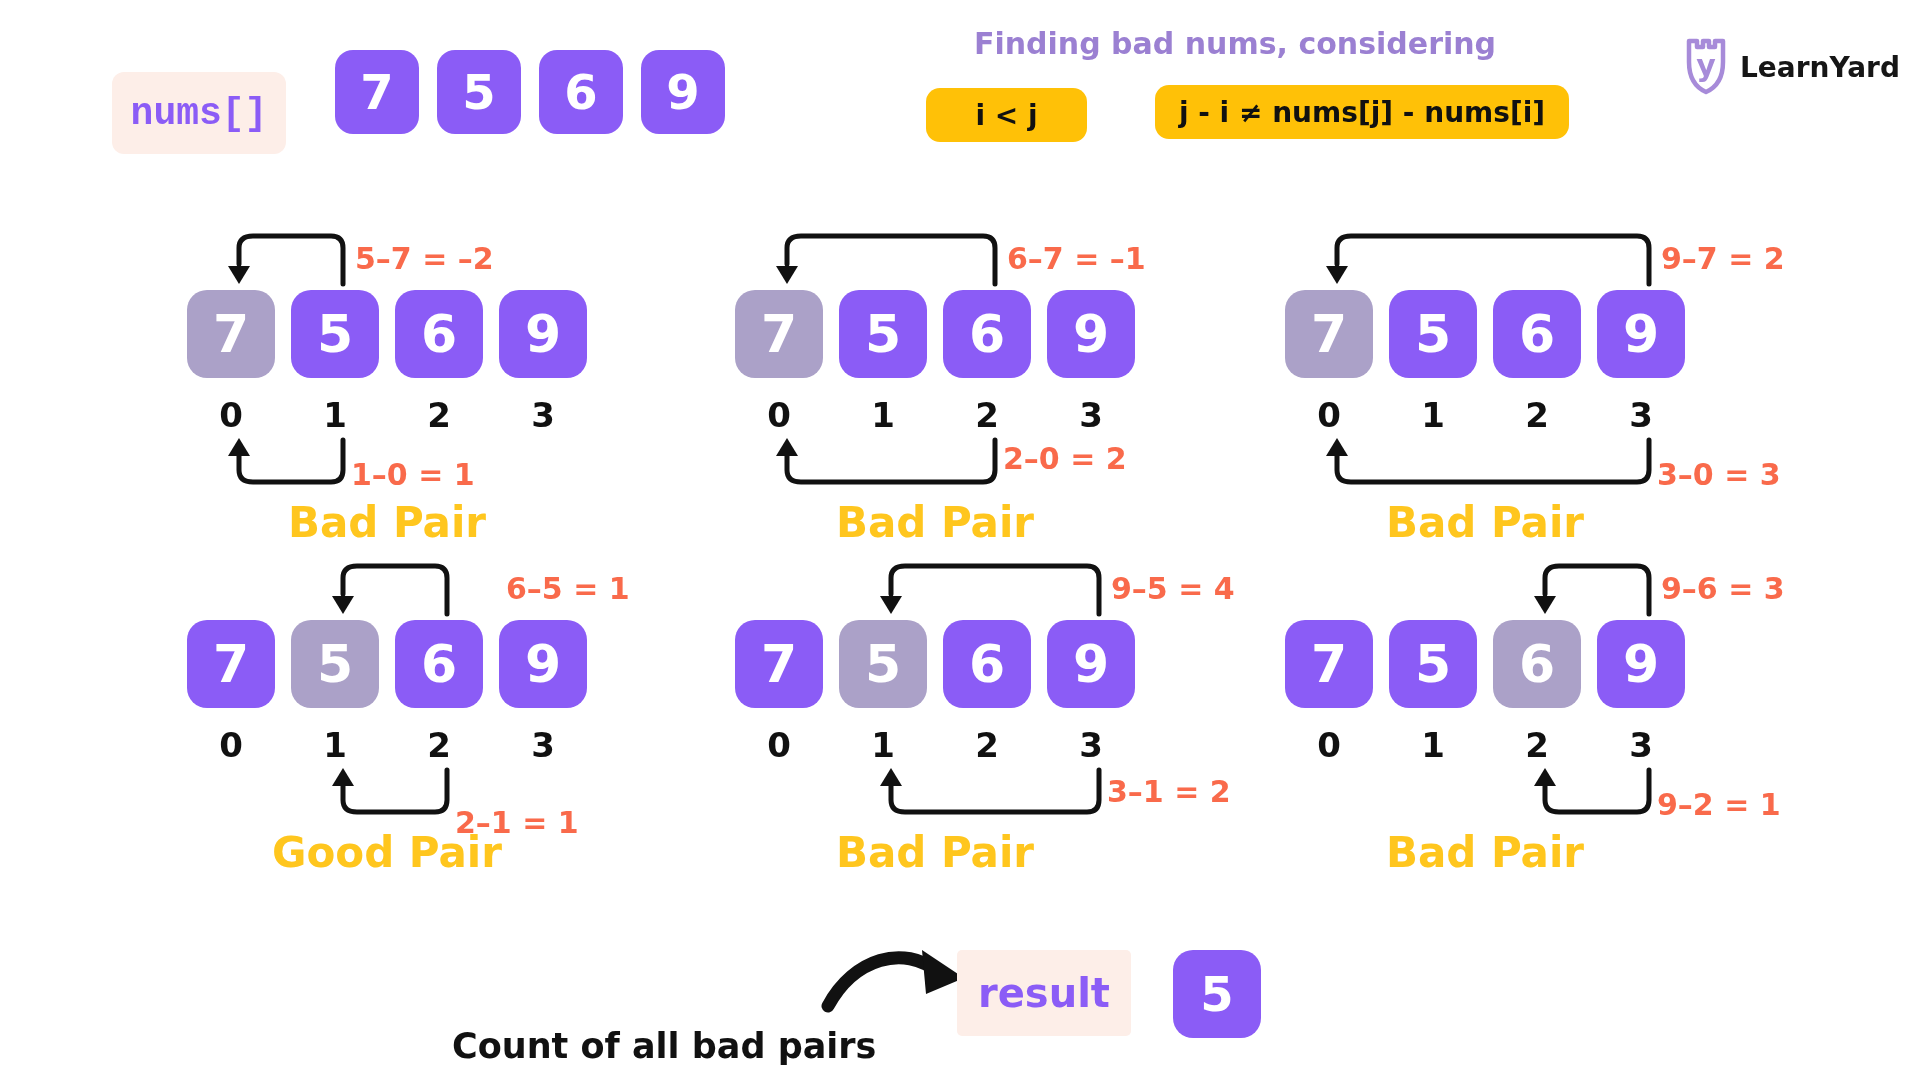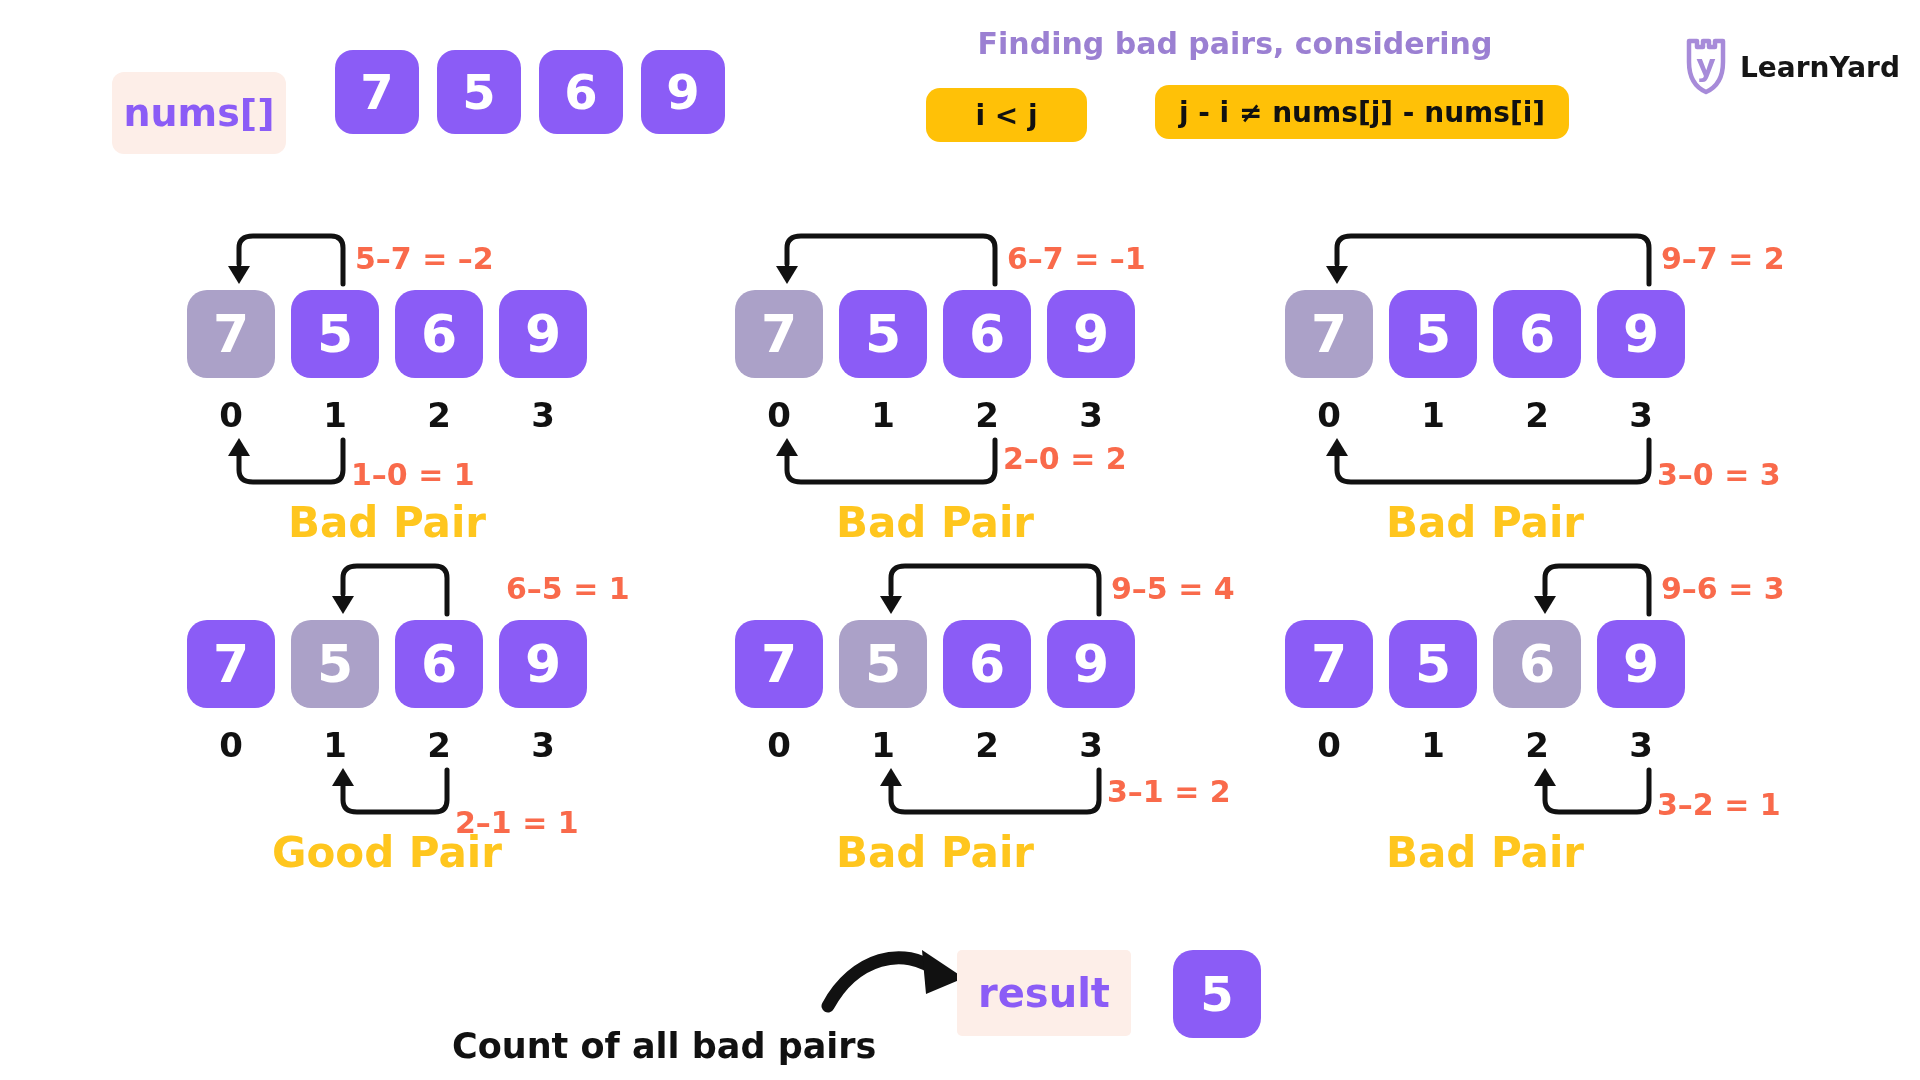--- a/index.html
+++ b/index.html
@@ -3,21 +3,21 @@
 <meta charset="utf-8">
 <style>
   html,body{margin:0;padding:0;background:#ffffff;}
   #stage{
     position:relative;width:1920px;height:1080px;background:#ffffff;overflow:hidden;
     font-family:"DejaVu Sans","Liberation Sans",sans-serif;
     --purple:#8b5cf6;--faded:#aba1c8;--orange:#f96a4b;--gold:#ffc107;--gold2:#ffc61e;
     --pink:#fdeee8;--title:#9b80d2;--ink:#111111;
   }
   .badge-pink{position:absolute;background:var(--pink);border-radius:12px;display:flex;align-items:center;justify-content:center;font-weight:800;color:var(--purple);}
-  #nums-badge{left:112px;top:72px;width:174px;height:82px;font-size:38px;}
+  #nums-badge{left:112px;top:72px;width:174px;height:82px;font-size:38px;font-family:Liberation Mono, monospace;}
   #header-boxes{position:absolute;left:335px;top:50px;display:flex;gap:18px;}
   .hbox{width:84px;height:84px;border-radius:18px;background:var(--purple);color:#fff;font-size:48px;font-weight:800;display:flex;align-items:center;justify-content:center;}
   #title{position:absolute;left:935px;top:26px;width:600px;text-align:center;color:var(--title);font-size:30px;font-weight:800;}
   .cond{position:absolute;background:var(--gold);border-radius:14px;display:flex;align-items:center;justify-content:center;color:var(--ink);font-weight:800;font-size:28px;}
   #cond1{left:926px;top:88px;width:161px;height:54px;}
   #cond2{left:1155px;top:85px;width:414px;height:54px;}
   #logo{position:absolute;left:1684px;top:36px;display:flex;align-items:center;gap:12px;}
   #logo-text{color:#161616;font-size:28px;font-weight:600;}
   .cell{position:absolute;width:500px;height:380px;}
   .cell svg.arrows{position:absolute;left:0;top:0;}
@@ -40,21 +40,21 @@
 
   <div id="nums-badge" class="badge-pink">nums[]</div>
 
   <div id="header-boxes">
       <div class="hbox">7</div>
       <div class="hbox">5</div>
       <div class="hbox">6</div>
       <div class="hbox">9</div>
     </div>
 
-  <div id="title">Finding bad pairs, considering</div>
+  <div id="title">Finding bad nums, considering</div>
   <div id="cond2" class="cond">j - i ≠ nums[j] - nums[i]</div>
   <div id="cond1" class="cond">i &lt; j</div>
 
   <div id="logo">
     <svg width="44" height="62" viewBox="0 0 44 62">
       <path d="M5,5 h8 v6 h6 v-6 h6 v6 h6 v-6 h8 v21 c0,17 -8,26 -17,30 c-9,-4 -17,-13 -17,-30 z" fill="none" stroke="#a78bd9" stroke-width="4.5" stroke-linejoin="round"></path>
       <text x="22" y="40" text-anchor="middle" font-family="DejaVu Sans, sans-serif" font-size="30" font-weight="bold" fill="#a78bd9">y</text>
     </svg>
     <span id="logo-text">LearnYard</span>
   </div>
@@ -188,21 +188,21 @@
           <div class="box faded">6</div>
           <div class="box">9</div>
         </div>
         <div class="indices">
           <div class="idx">0</div>
           <div class="idx">1</div>
           <div class="idx">2</div>
           <div class="idx">3</div>
         </div>
         <div class="eq" style="left: 376px; top: 52px;">9–6 = 3</div>
-        <div class="eq" style="left: 372px; top: 268px;">3–2 = 1</div>
+        <div class="eq" style="left: 372px; top: 268px;">9–2 = 1</div>
         <div class="pair">Bad Pair</div>
       </div>
     </div>
 
   <div id="footer-caption">Count of all bad pairs</div>
 
   <svg id="footer-arrow" width="152" height="86" viewBox="0 0 152 86">
     <path d="M8,70 C34,22 84,8 118,36" fill="none" stroke="#111" stroke-width="13" stroke-linecap="round"></path>
     <polygon points="102,14 144,42 106,58" fill="#111"></polygon>
   </svg>

